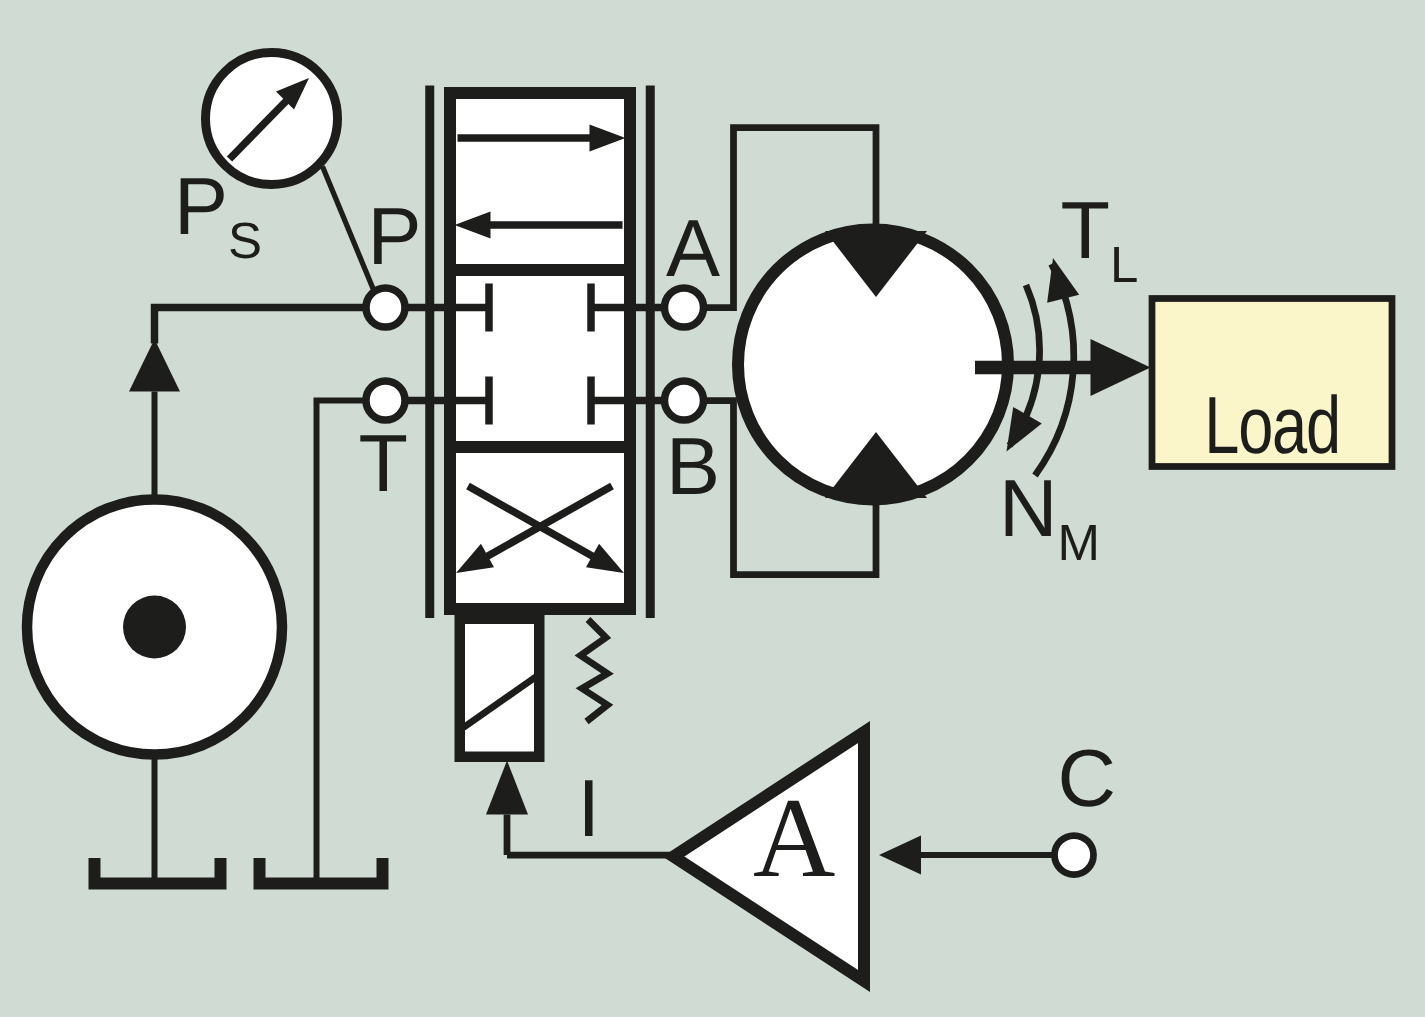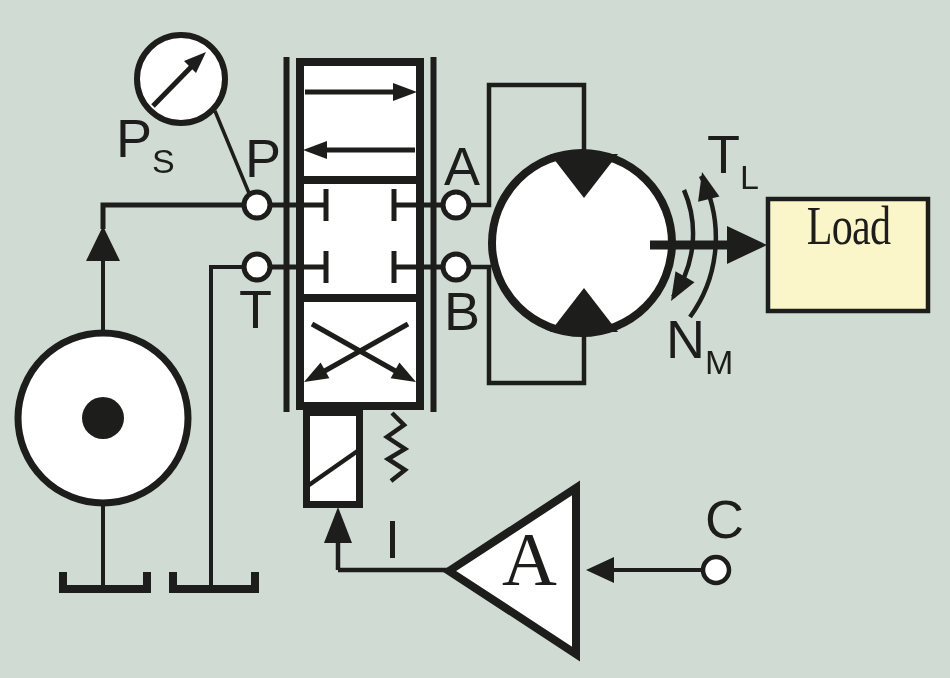--- a/index.html
+++ b/index.html
@@ -30,21 +30,21 @@
   .sub{
     font-size:34px;
     position:relative;top:16px;margin-left:1px;
   }
   .amp-lbl{
     font-family:"Liberation Serif", serif;
     font-size:76px;letter-spacing:0;
   }
   .load-area{
     position:absolute;left:768px;top:199px;width:160px;height:112px;
-    display:flex;align-items:flex-start;justify-content:center;font-family:Liberation Serif, serif;
+    display:flex;align-items:flex-end;justify-content:center;
   }
   .load-area .lbl{
     position:static;
     transform:scaleX(0.78);
   }
 </style>
 </head>
 <body>
 
 <div class="canvas">

